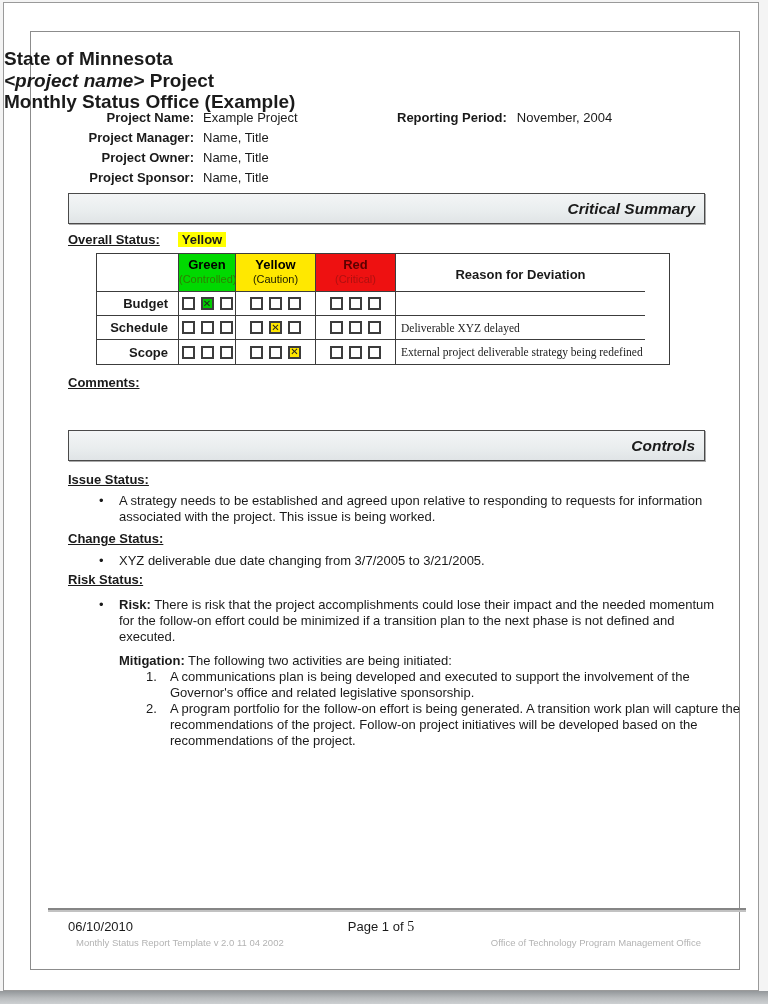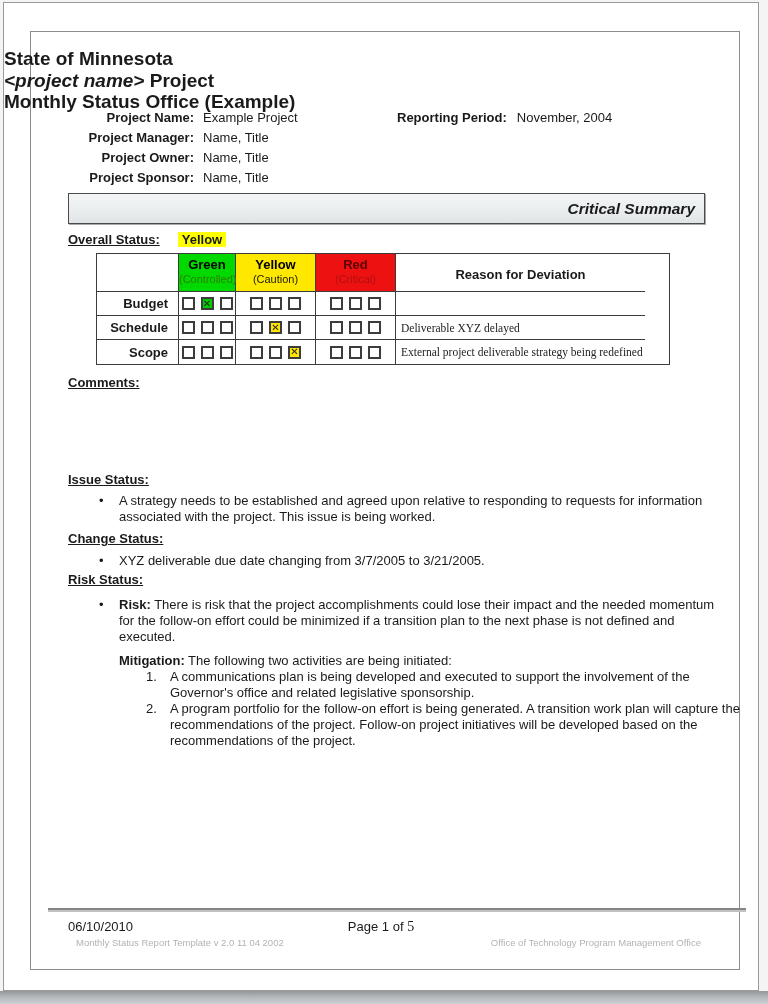--- a/index.html
+++ b/index.html
@@ -220,20 +220,21 @@
           <span class="cb"></span>
           <span class="cb"></span>
         </div>
         <div class="st-cell c4 reason-cell">External project deliverable strategy being redefined</div>
       </div>
     </div>
   </div>
 
   <div class="section-heading heading-underline" id="h-comments">Comments:</div>
 
+  <div class="banner" id="banner-controls">Controls</div>
 
   <div class="section-heading heading-underline" id="h-issue">Issue Status:</div>
   <div class="bullet" id="b-issue">A strategy needs to be established and agreed upon relative to responding to requests for information associated with the project.  This issue is being worked.</div>
 
   <div class="section-heading heading-underline" id="h-change">Change Status:</div>
   <div class="bullet" id="b-change">XYZ deliverable due date changing from 3/7/2005 to 3/21/2005.</div>
 
   <div class="section-heading heading-underline" id="h-risk">Risk Status:</div>
   <div class="bullet" id="b-risk">
     <span class="inline-bold">Risk:</span><span> There is risk that the project accomplishments could lose their impact and the needed momentum for the follow-on effort could be minimized if a transition plan to the next phase is not defined and executed.</span>

